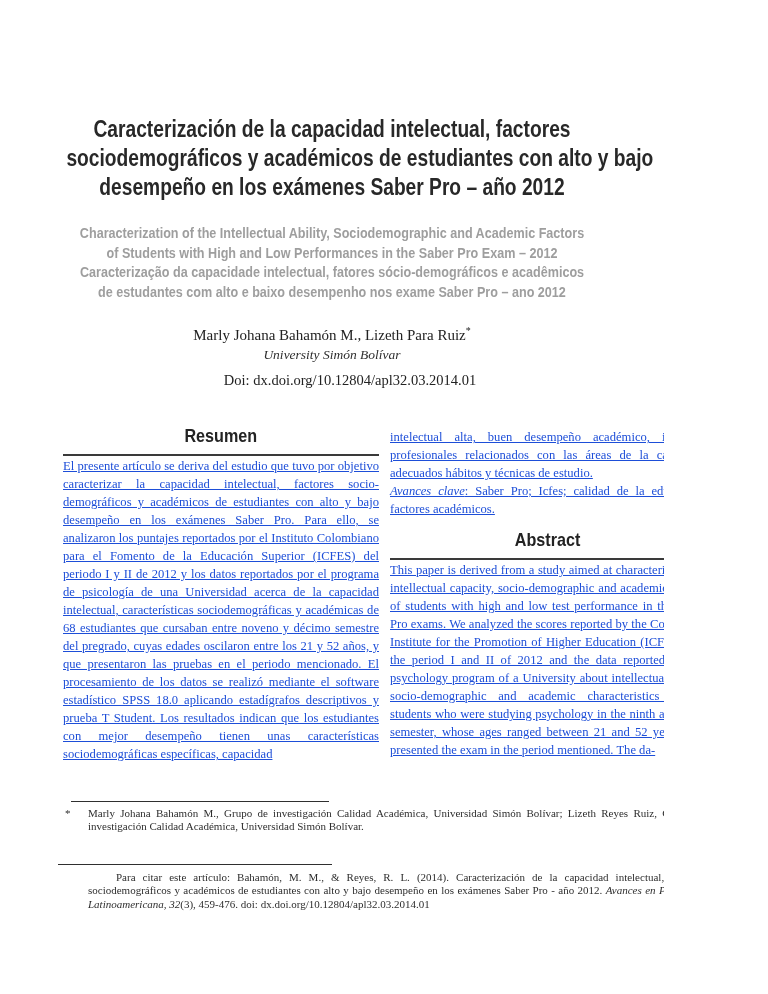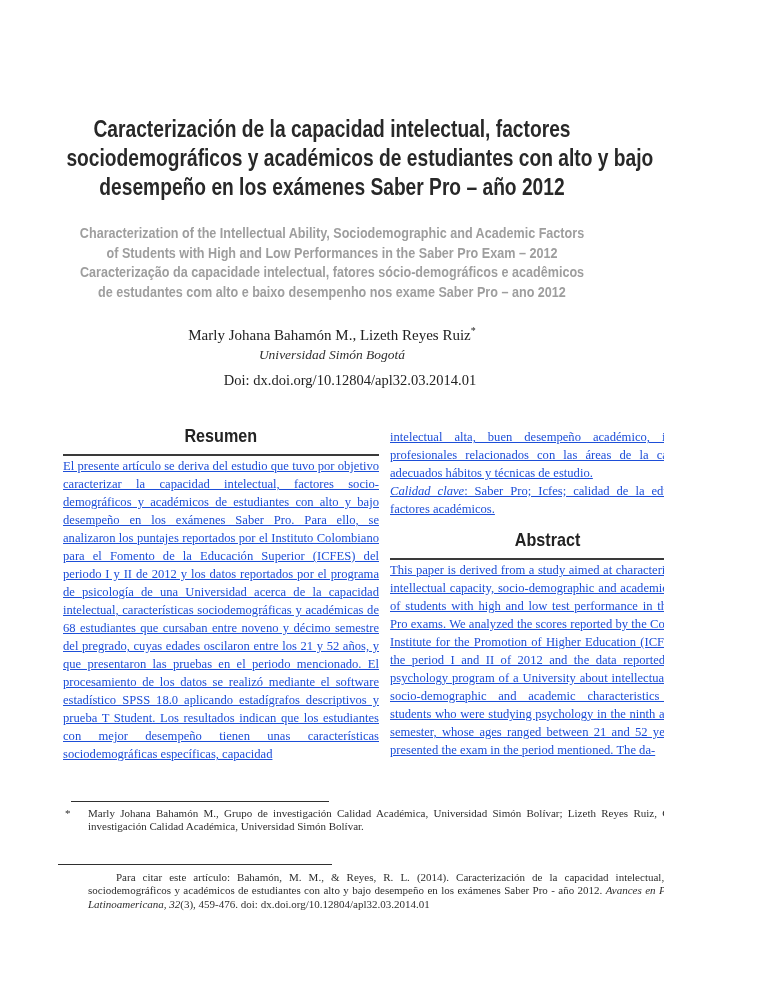--- a/index.html
+++ b/index.html
@@ -70,36 +70,36 @@
     <span class="tl">desempeño en los exámenes Saber Pro – año 2012</span>
   </h1>
 
   <div class="subtitle">
     <span class="sl">Characterization of the Intellectual Ability, Sociodemographic and Academic Factors</span>
     <span class="sl">of Students with High and Low Performances in the Saber Pro Exam – 2012</span>
     <span class="sl">Caracterização da capacidade intelectual, fatores sócio-demográficos e acadêmicos</span>
     <span class="sl">de estudantes com alto e baixo desempenho nos exame Saber Pro – ano 2012</span>
   </div>
 
-  <div class="authors"><span>Marly Johana Bahamón M., Lizeth Reyes Ruiz</span><sup>*</sup></div>
+  <div class="authors"><span>Marly Johana Bahamón M., Lizeth Para Ruiz</span><sup>*</sup></div>
 
-  <div class="affiliation">Universidad Simón Bogotá</div>
+  <div class="affiliation">University Simón Bolívar</div>
 
   <div class="doi">Doi: dx.doi.org/10.12804/apl32.03.2014.01</div>
 
   <section class="col col-left">
     <div class="sec-head">
       <span class="sec-title">Resumen</span>
     </div>
     <p class="body-text">El presente artículo se deriva del estudio que tuvo por objetivo caracterizar la capacidad intelectual, factores socio-demográficos y académicos de estudiantes con alto y bajo desempeño en los exámenes Saber Pro. Para ello, se analizaron los puntajes reportados por el Instituto Colombiano para el Fomento de la Educación Superior (ICFES) del periodo I y II de 2012 y los datos reportados por el programa de psicología de una Universidad acerca de la capacidad intelectual, características sociodemográficas y académicas de 68 estudiantes que cursaban entre noveno y décimo semestre del pregrado, cuyas edades oscilaron entre los 21 y 52 años, y que presentaron las pruebas en el periodo mencionado. El procesamiento de los datos se realizó mediante el software estadístico SPSS 18.0 aplicando estadígrafos descriptivos y prueba T Student. Los resultados indican que los estudiantes con mejor desempeño tienen unas características sociodemográficas específicas, capacidad</p>
   </section>
 
   <section class="col col-right">
     <p class="body-text cont">intelectual alta, buen desempeño académico, intereses profesionales relacionados con las áreas de la carrera y adecuados hábitos y técnicas de estudio.</p>
-    <p class="body-text"><em>Calidad clave</em><span>: Saber Pro; Icfes; calidad de la educación; factores académicos.</span></p>
+    <p class="body-text"><em>Avances clave</em><span>: Saber Pro; Icfes; calidad de la educación; factores académicos.</span></p>
     <div class="sec-head">
       <span class="sec-title">Abstract</span>
     </div>
     <p class="body-text">This paper is derived from a study aimed at characterizing the intellectual capacity, socio-demographic and academic factors of students with high and low test performance in the Saber Pro exams. We analyzed the scores reported by the Colombian Institute for the Promotion of Higher Education (ICFES ) for the period I and II of 2012 and the data reported by the psychology program of a University about intellectual ability, socio-demographic and academic characteristics of 68 students who were studying psychology in the ninth and tenth semester, whose ages ranged between 21 and 52 years, and presented the exam in the period mentioned. The da-</p>
   </section>
 
   <div class="fn-rule"></div>
 
   <div class="footnotes">
     <p class="fn"><span class="fn-mark">*</span><span>Marly Johana Bahamón M., Grupo de investigación Calidad Académica, Universidad Simón Bolívar; Lizeth Reyes Ruiz, Grupo de investigación Calidad Académica, Universidad Simón Bolívar.</span></p>

